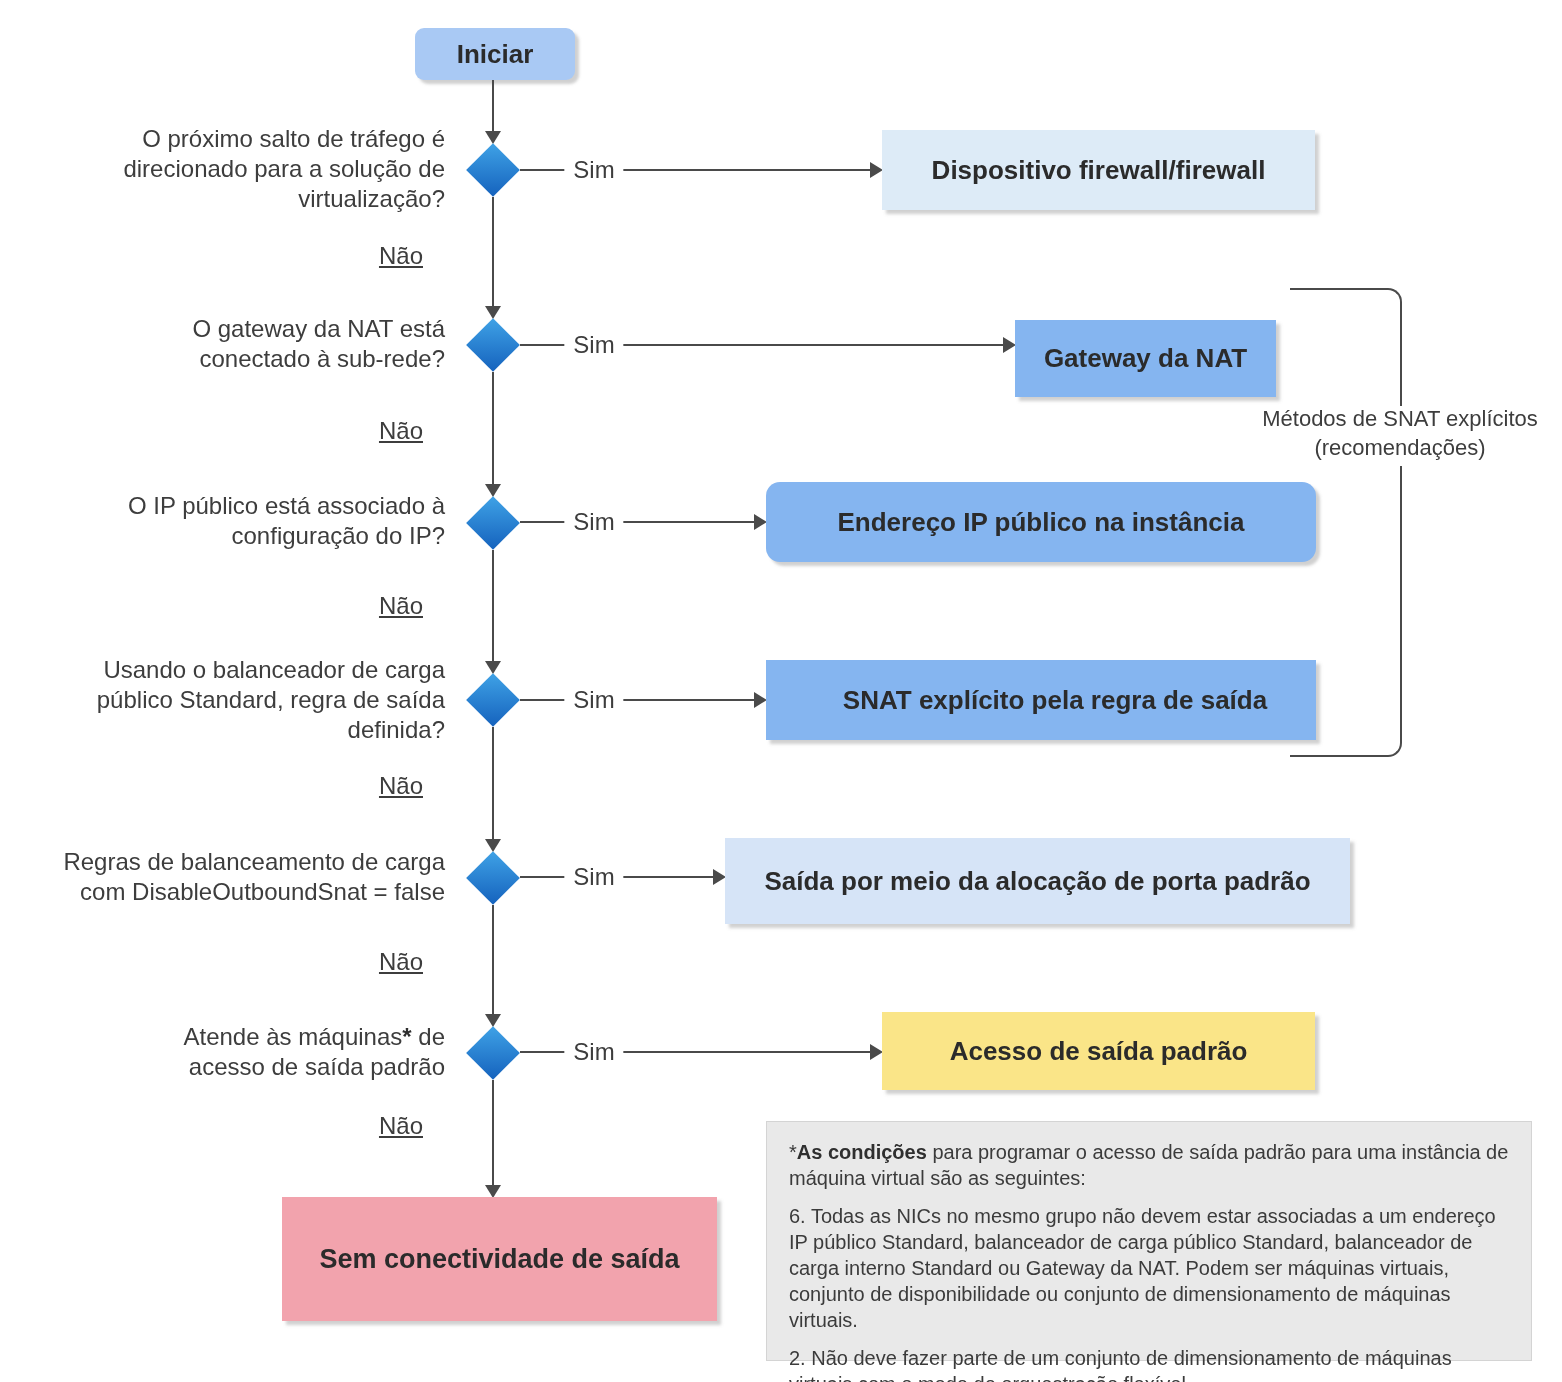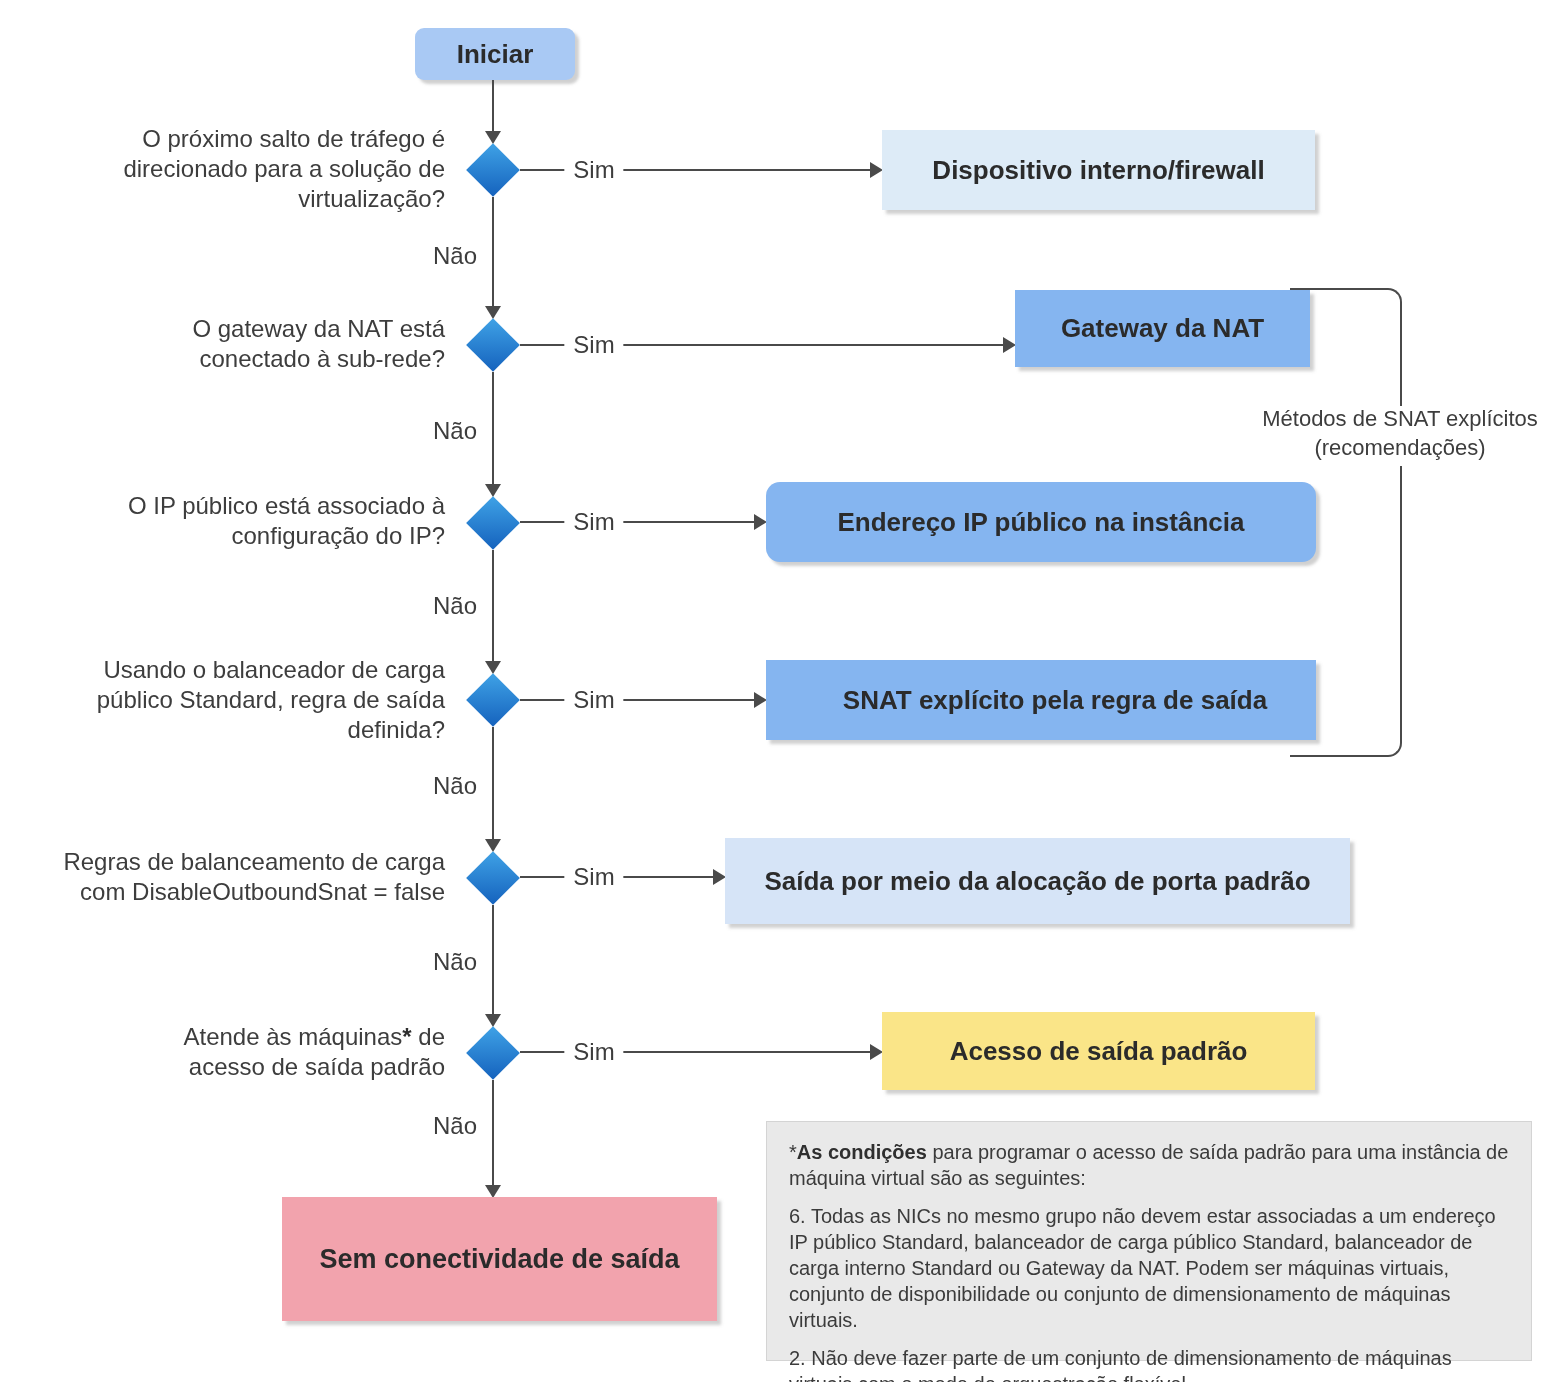--- a/index.html
+++ b/index.html
@@ -18,21 +18,21 @@
     text-align:center;
     box-shadow:4px 4px 3px rgba(120,120,120,0.35);
     box-sizing:border-box;
   }
   .start{
     left:415px;top:28px;width:160px;height:52px;
     background:var(--start-fill,#a9c9f4);
     border-radius:9px;font-size:26px;
   }
   .b1{left:882px;top:130px;width:433px;height:80px;background:var(--light-box-fill,#ddebf7);}
-  .b2{left:1015px;top:290px;width:295px;height:77px;background:var(--primary-box-fill,#85b5f0);}
+  .b2{left:1015px;top:320px;width:261px;height:77px;background:var(--primary-box-fill,#85b5f0);}
   .b3{left:766px;top:482px;width:550px;height:80px;background:var(--primary-box-fill,#85b5f0);border-radius:14px;}
   .b4{left:766px;top:660px;width:550px;height:80px;background:var(--primary-box-fill,#85b5f0);padding-left:28px;}
   .b5{left:725px;top:838px;width:625px;height:86px;background:var(--light-box-fill-2,#d6e4f7);}
   .b6{left:882px;top:1012px;width:433px;height:78px;background:var(--warning-fill,#fae588);}
   .terminal{left:282px;top:1197px;width:435px;height:124px;background:var(--error-fill,#f2a3ad);font-size:27px;}
 
   .diamond{
     position:absolute;width:38px;height:38px;left:474px;
     transform:rotate(45deg);
     background:linear-gradient(135deg,var(--diamond-top,#3fa2e6),var(--diamond-bottom,#1562bd));
@@ -45,21 +45,21 @@
     text-align:right;white-space:pre-line;
     font-size:24px;line-height:30px;color:#3d3d3d;
   }
   .q b{font-weight:bold;color:#2f2f2f;}
   .q1{top:169px}.q2{top:344px}.q3{top:521px}.q4{top:700px}.q5{top:877px}.q6{top:1052px}
 
   .lbl{position:absolute;font-size:24px;color:#3d3d3d;}
   .sim{transform:translate(-50%,-50%);background:#fff;padding:0 9px;}
   .s1{left:594px;top:170px}.s2{left:594px;top:345px}.s3{left:594px;top:522px}
   .s4{left:594px;top:700px}.s5{left:594px;top:877px}.s6{left:594px;top:1052px}
-  .no{right:1085px;transform:translateY(-50%);}
+  .no{right:1139px;transform:translateY(-50%);text-decoration:underline;}
   .n1{top:256px}.n2{top:431px}.n3{top:606px}.n4{top:786px}.n5{top:962px}.n6{top:1126px}
 
   
   .vseg{position:absolute;left:492px;width:2px;background:var(--line,#4a4a4a);}
   .v1{top:80px;height:51px}
   .v2{top:197px;height:109px}
   .v3{top:372px;height:112px}
   .v4{top:550px;height:111px}
   .v5{top:727px;height:112px}
   .v6{top:905px;height:109px}
@@ -177,21 +177,21 @@
   <div class="lbl sim s5">Sim</div>
   <div class="lbl sim s6">Sim</div>
 
   <div class="lbl no n1">Não</div>
   <div class="lbl no n2">Não</div>
   <div class="lbl no n3">Não</div>
   <div class="lbl no n4">Não</div>
   <div class="lbl no n5">Não</div>
   <div class="lbl no n6">Não</div>
 
-  <div class="box b1">Dispositivo interno/firewall</div>
+  <div class="box b1">Dispositivo firewall/firewall</div>
   <div class="box b2">Gateway da NAT</div>
   <div class="box b3">Endereço IP público na instância</div>
   <div class="box b4">SNAT explícito pela regra de saída</div>
   <div class="box b5">Saída por meio da alocação de porta padrão</div>
   <div class="box b6">Acesso de saída padrão</div>
 
   <div class="box terminal">Sem conectividade de saída</div>
 
   <div class="bracket-top"></div>
   <div class="bracket-bottom"></div>

